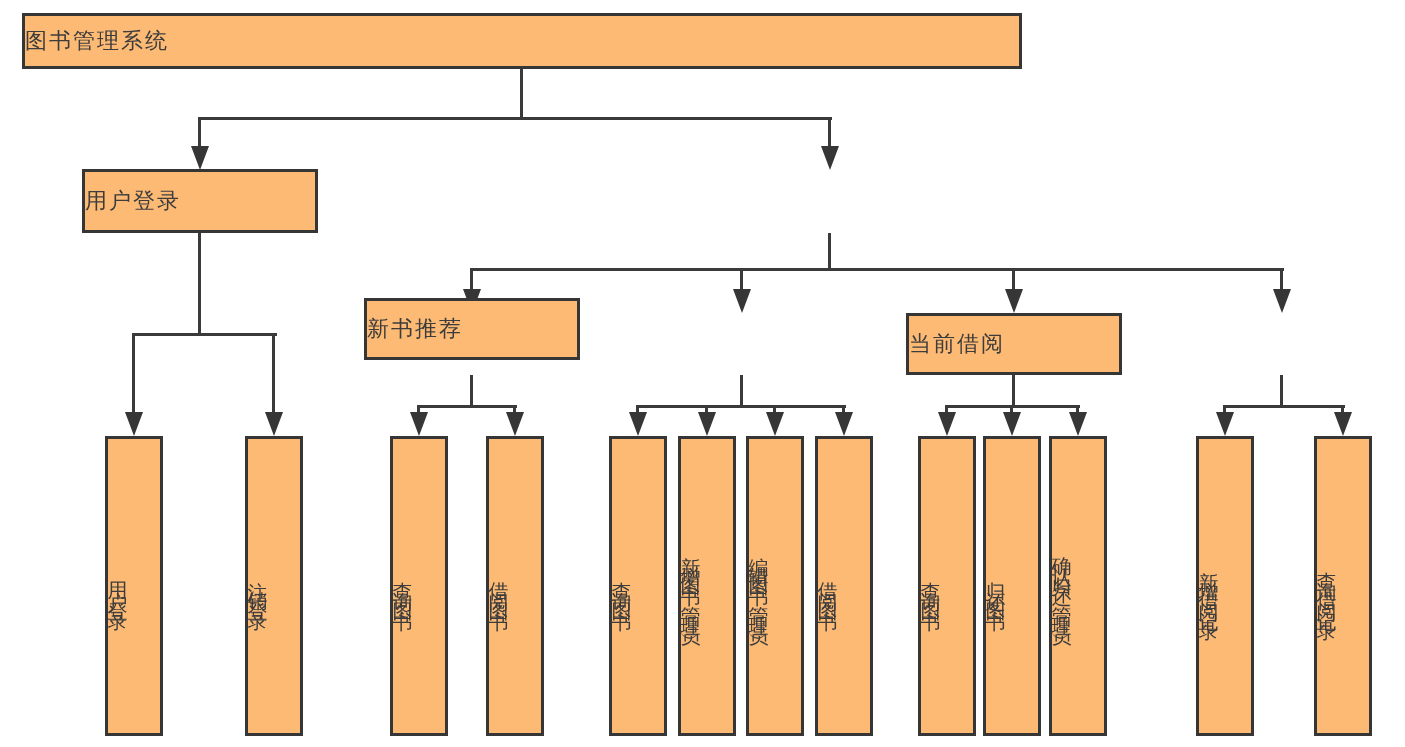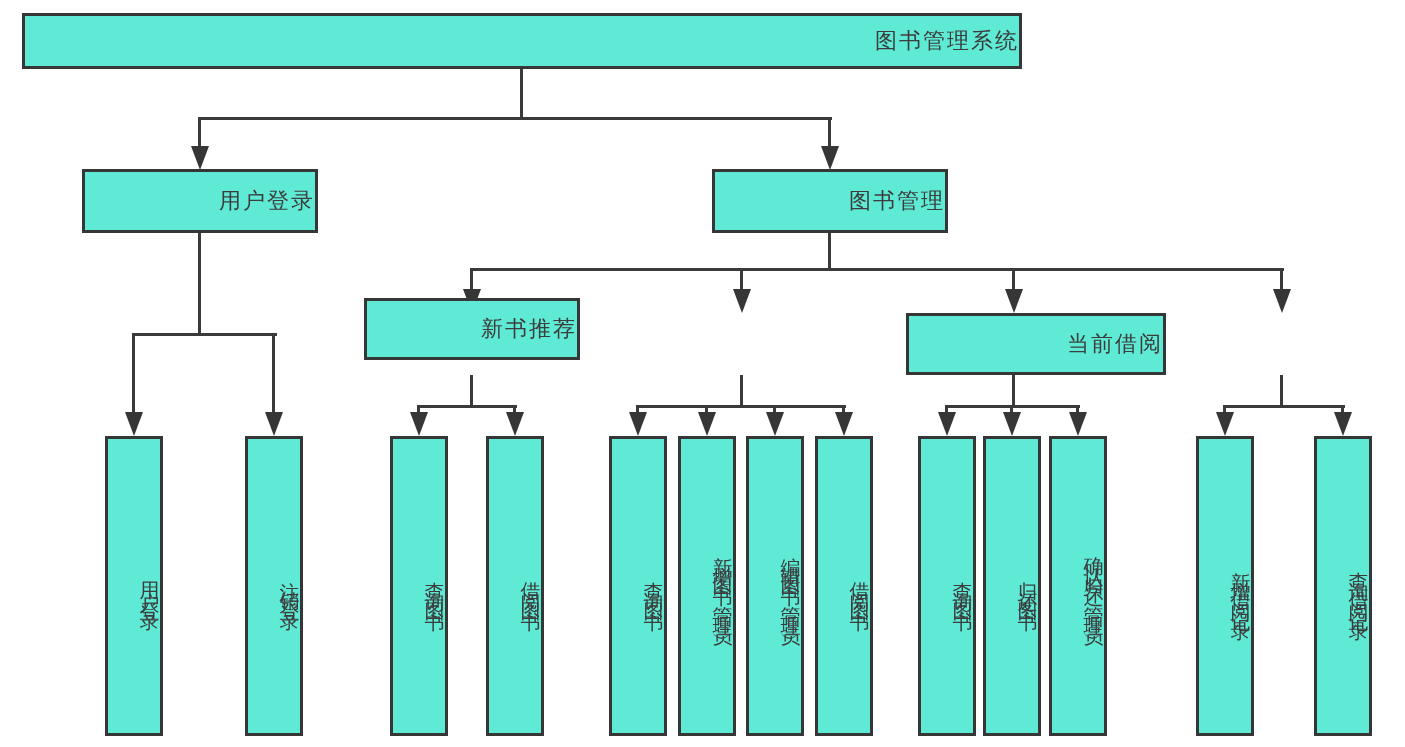--- a/index.html
+++ b/index.html
@@ -6,26 +6,26 @@
   .canvas {
     position: relative;
     width: 1405px;
     height: 747px;
     background: #ffffff;
     font-family: "DejaVu Sans", sans-serif;
     overflow: hidden;
   }
   .node {
     position: absolute;
-    background: #5eead4;
+    background: #fdba74;
     border: 3px solid #363636;
     box-sizing: border-box;
     display: flex;
     align-items: center;
-    justify-content: flex-end;
+    justify-content: flex-start;
   }
   .hlabel {
     font-size: 22px;
     color: #3c3c3c;
     letter-spacing: 2px;
     white-space: nowrap;
   }
   .vtext {
     writing-mode: vertical-rl;
     text-orientation: mixed;
@@ -70,23 +70,20 @@
   <div class="vline" style="left:520px; top:69px; height:50px;"></div>
   <div class="hline" style="left:198px; top:117px; width:634px;"></div>
   <div class="stem" style="left:198px; top:120px; height:30px;"></div>
   <div class="stem" style="left:828px; top:120px; height:30px;"></div>
   <div class="arrow" style="left:191px; top:146px;"></div>
   <div class="arrow" style="left:821px; top:146px;"></div>
 
   <div class="node" style="left:82px; top:169px; width:236px; height:64px;">
     <span class="hlabel">用户登录</span>
   </div>
-  <div class="node" style="left:712px; top:169px; width:236px; height:64px;">
-    <span class="hlabel">图书管理</span>
-  </div>
 
   <div class="vline" style="left:198px; top:233px; height:102px;"></div>
   <div class="hline" style="left:132px; top:333px; width:145px;"></div>
   <div class="stem" style="left:132px; top:335px; height:80px;"></div>
   <div class="stem" style="left:272px; top:335px; height:80px;"></div>
   <div class="arrow" style="left:125px; top:412px;"></div>
   <div class="arrow" style="left:265px; top:412px;"></div>
 
   <div class="vline" style="left:828px; top:233px; height:38px;"></div>
   <div class="hline" style="left:470px; top:268px; width:814px;"></div>
@@ -95,21 +92,21 @@
   <div class="stem" style="left:1012px; top:271px; height:22px;"></div>
   <div class="stem" style="left:1280px; top:271px; height:22px;"></div>
   <div class="arrow" style="left:463px;  top:289px;"></div>
   <div class="arrow" style="left:733px;  top:289px;"></div>
   <div class="arrow" style="left:1005px; top:289px;"></div>
   <div class="arrow" style="left:1273px; top:289px;"></div>
 
   <div class="node" style="left:364px; top:298px; width:216px; height:62px;">
     <span class="hlabel">新书推荐</span>
   </div>
-  <div class="node" style="left:906px; top:313px; width:260px; height:62px;">
+  <div class="node" style="left:906px; top:313px; width:216px; height:62px;">
     <span class="hlabel">当前借阅</span>
   </div>
 
   <div class="vline" style="left:470px; top:375px; height:32px;"></div>
   <div class="hline" style="left:417px; top:405px; width:100px;"></div>
   <div class="stem" style="left:417px; top:407px; height:10px;"></div>
   <div class="stem" style="left:513px; top:407px; height:10px;"></div>
   <div class="arrow" style="left:410px; top:412px;"></div>
   <div class="arrow" style="left:506px; top:412px;"></div>
 

